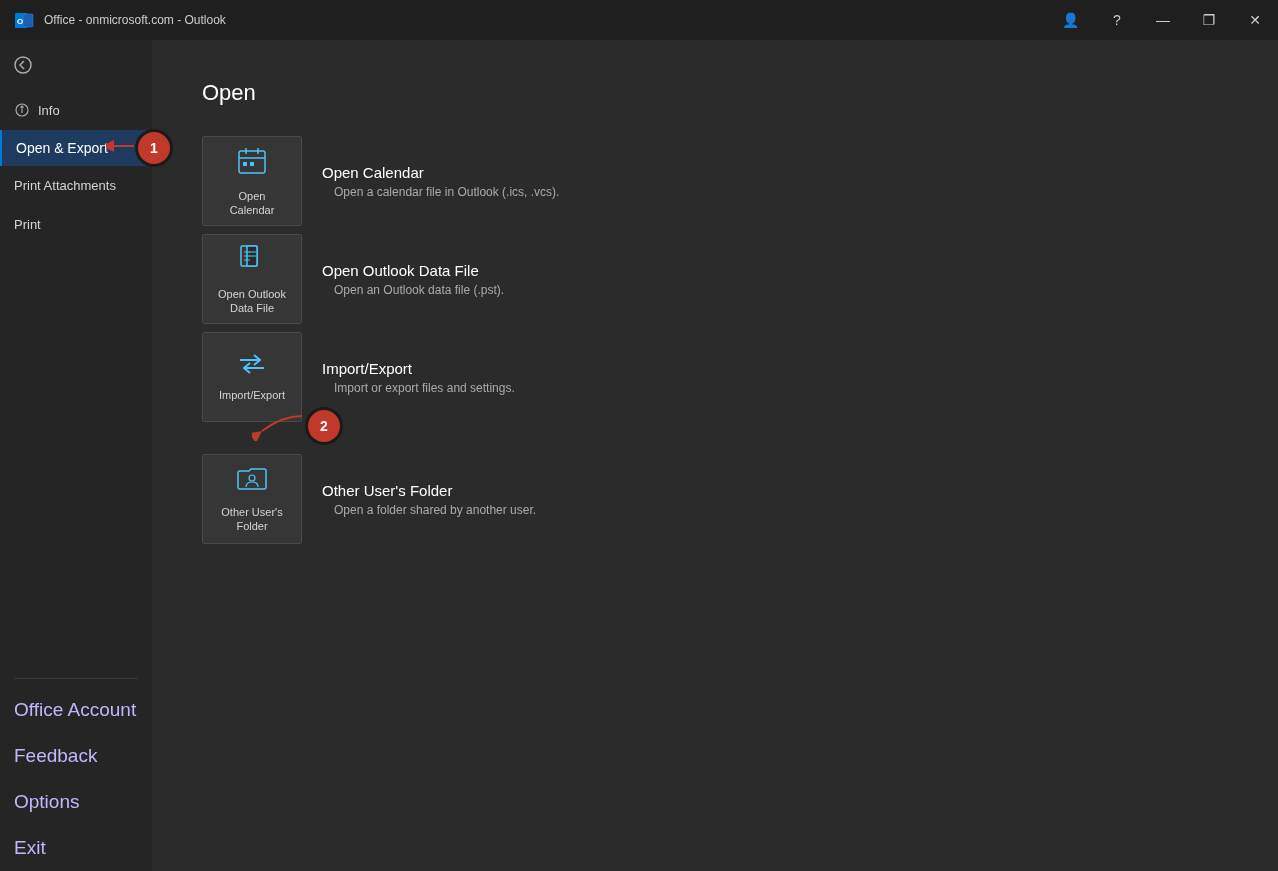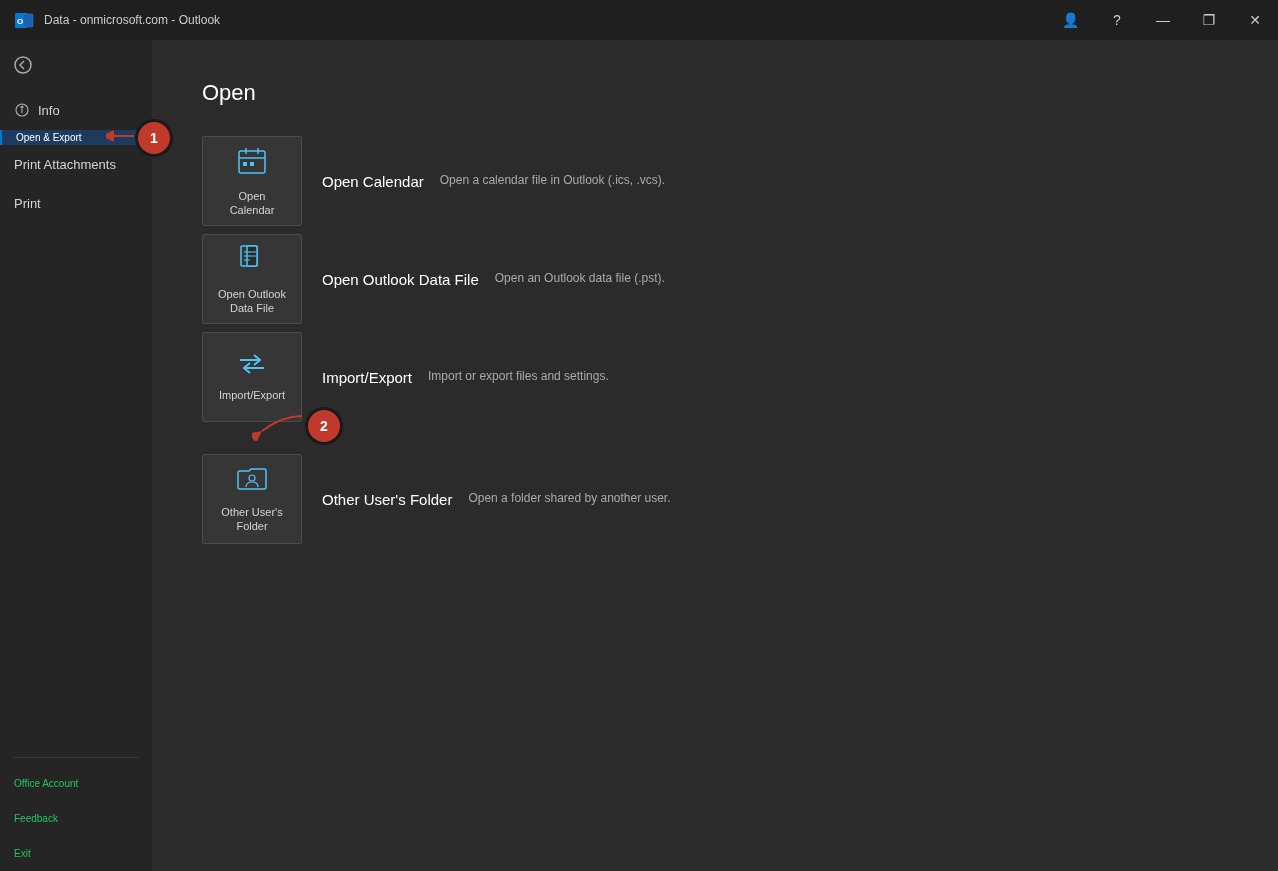--- a/index.html
+++ b/index.html
@@ -95,23 +95,23 @@
       height: 1px;
       background: #3a3a3a;
       margin: 8px 14px;
     }
 
     .sidebar-bottom {
       margin-top: auto;
     }
     .sidebar-bottom-item {
       padding: 12px 14px;
-      font-size: 10px;
-      cursor: pointer;
-      color: #22c55e;
+      font-size: 19px;
+      cursor: pointer;
+      color: #c4b5fd;
     }
 
     
     .content {
       flex: 1;
       background: #2b2b2b;
       padding: 40px 50px;
       overflow-y: auto;
     }
 
@@ -157,21 +157,21 @@
 
     .option-card-label {
       font-size: 11px;
       color: #d4d4d4;
       text-align: center;
       line-height: 1.3;
     }
 
     .option-info {
       display: flex;
-      flex-direction: row;
+      flex-direction: column;
       gap: 4px;
     }
 
     .option-info-title {
       font-size: 15px;
       color: #ffffff;
       font-weight: 400;
     }
 
     .option-info-desc {
@@ -193,39 +193,39 @@
       font-size: 14px;
       font-weight: bold;
       flex-shrink: 0;
       box-shadow: 0 0 0 3px #1a1a1a;
     }
 
     
     .open-export-item {
       background: #1e3a5f;
       border-left: 2px solid #0078d4;
-      padding: 2px 14px;
-      font-size: 10px;
+      padding: 10px 14px;
+      font-size: 14px;
       color: #ffffff;
       cursor: pointer;
       font-weight: 500;
     }
   </style>
 </head>
 <body>
 
 <div class="title-bar">
   <div class="title-bar-logo">
     <svg viewBox="0 0 20 20" fill="none">
       <rect width="12" height="15" x="1" y="3" rx="1" fill="#0078D4"></rect>
       <rect width="10" height="13" x="9" y="4" rx="1" fill="#1a5fb4" stroke="#2d89ef" stroke-width="0.5"></rect>
       <text x="3" y="14" font-size="8" fill="white" font-weight="bold">O</text>
     </svg>
   </div>
-  <span class="title-bar-title">Data - onmicrosoft.com - Outlook</span>
+  <span class="title-bar-title">Office - onmicrosoft.com - Outlook</span>
   <div class="title-bar-controls">
     <button class="title-bar-btn">👤</button>
     <button class="title-bar-btn">?</button>
     <button class="title-bar-btn">—</button>
     <button class="title-bar-btn">❐</button>
     <button class="title-bar-btn close">✕</button>
   </div>
 </div>
 
 <div class="app-body">
@@ -265,20 +265,21 @@
       </div>
     </div>
 
     <div class="sidebar-nav-item">Print Attachments</div>
     <div class="sidebar-nav-item">Print</div>
 
     <div class="sidebar-bottom">
       <div class="sidebar-divider"></div>
       <div class="sidebar-bottom-item">Office Account</div>
       <div class="sidebar-bottom-item">Feedback</div>
+      <div class="sidebar-bottom-item">Options</div>
       <div class="sidebar-bottom-item">Exit</div>
     </div>
   </div>
 
   <div class="content">
     <div class="content-title">Open</div>
 
     <div class="options-list">
 
       <div class="option-row">

